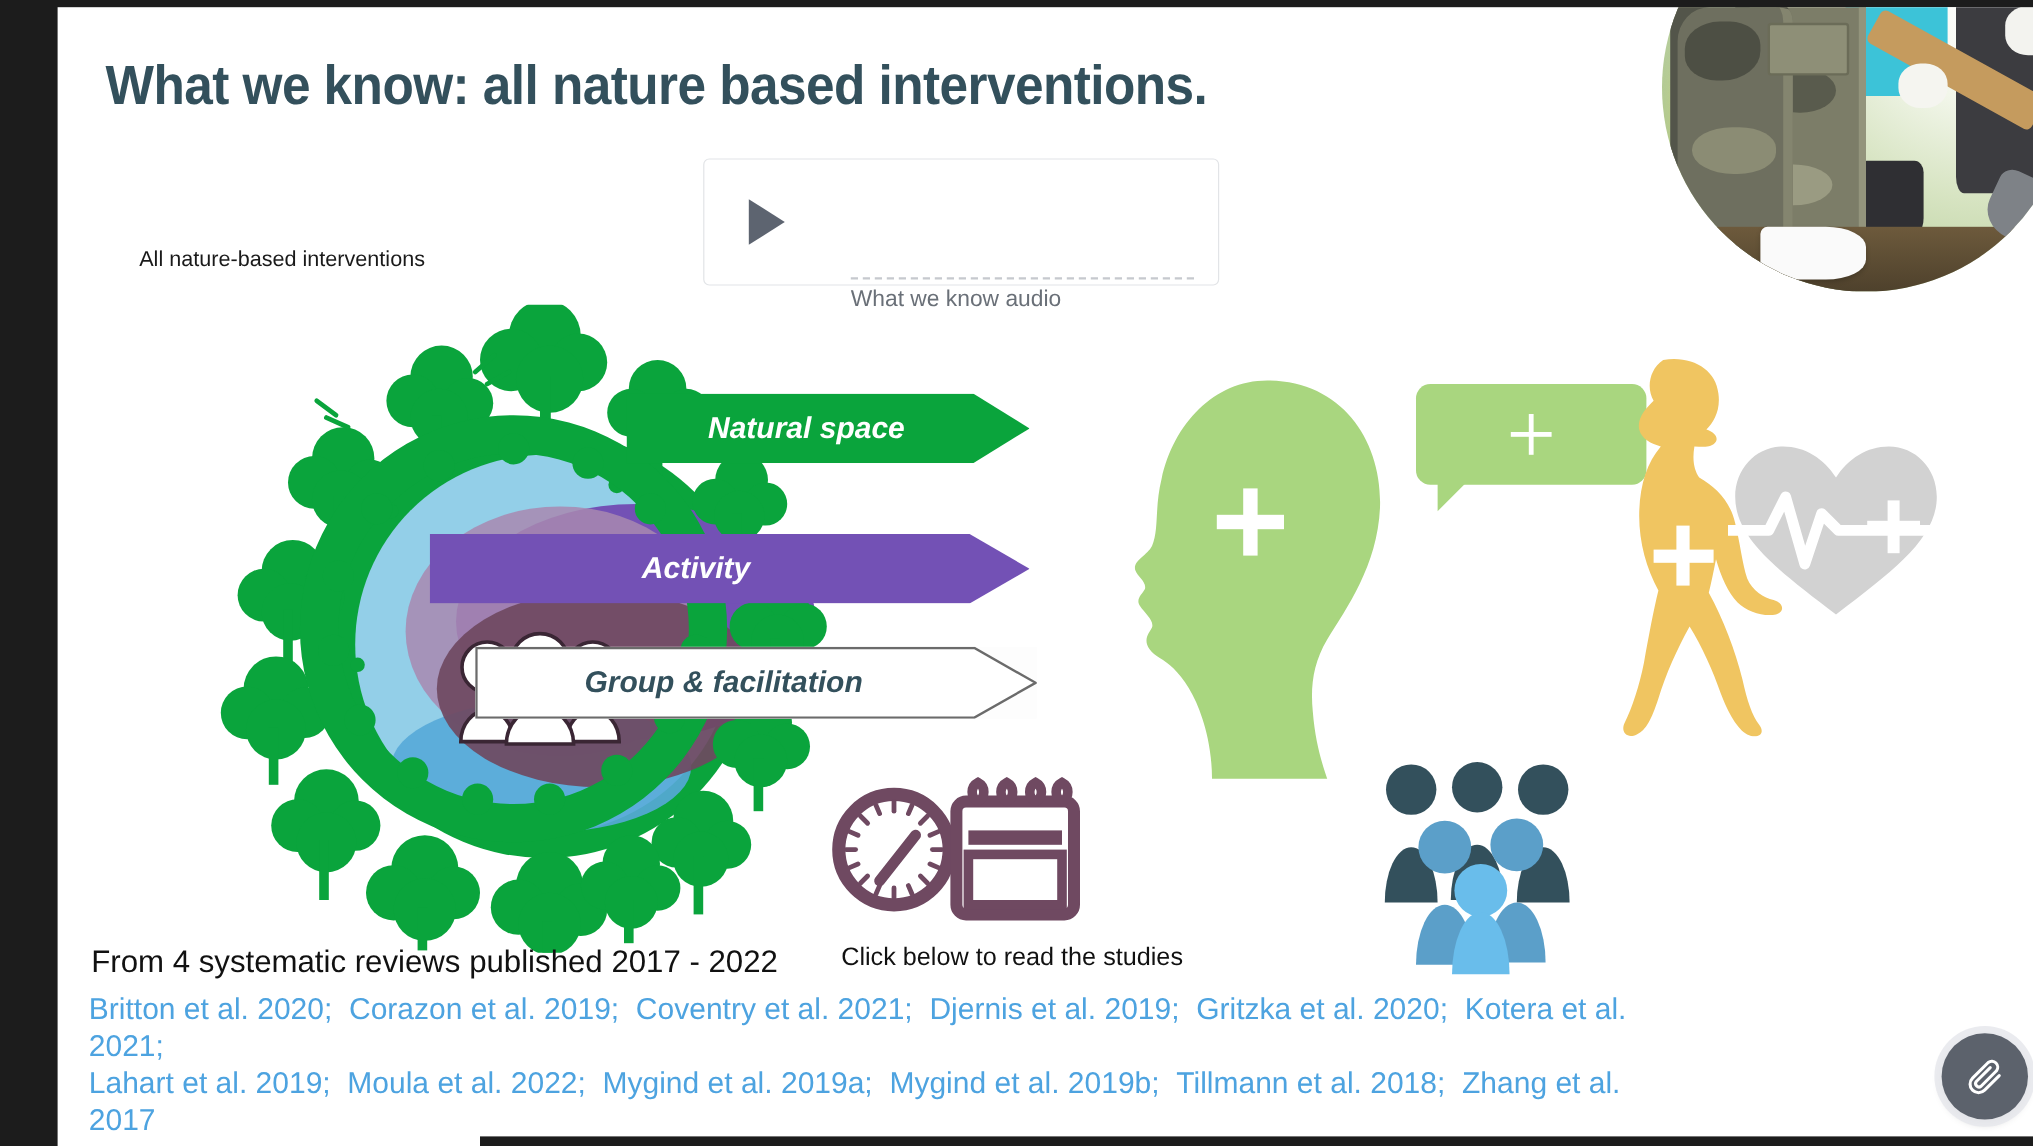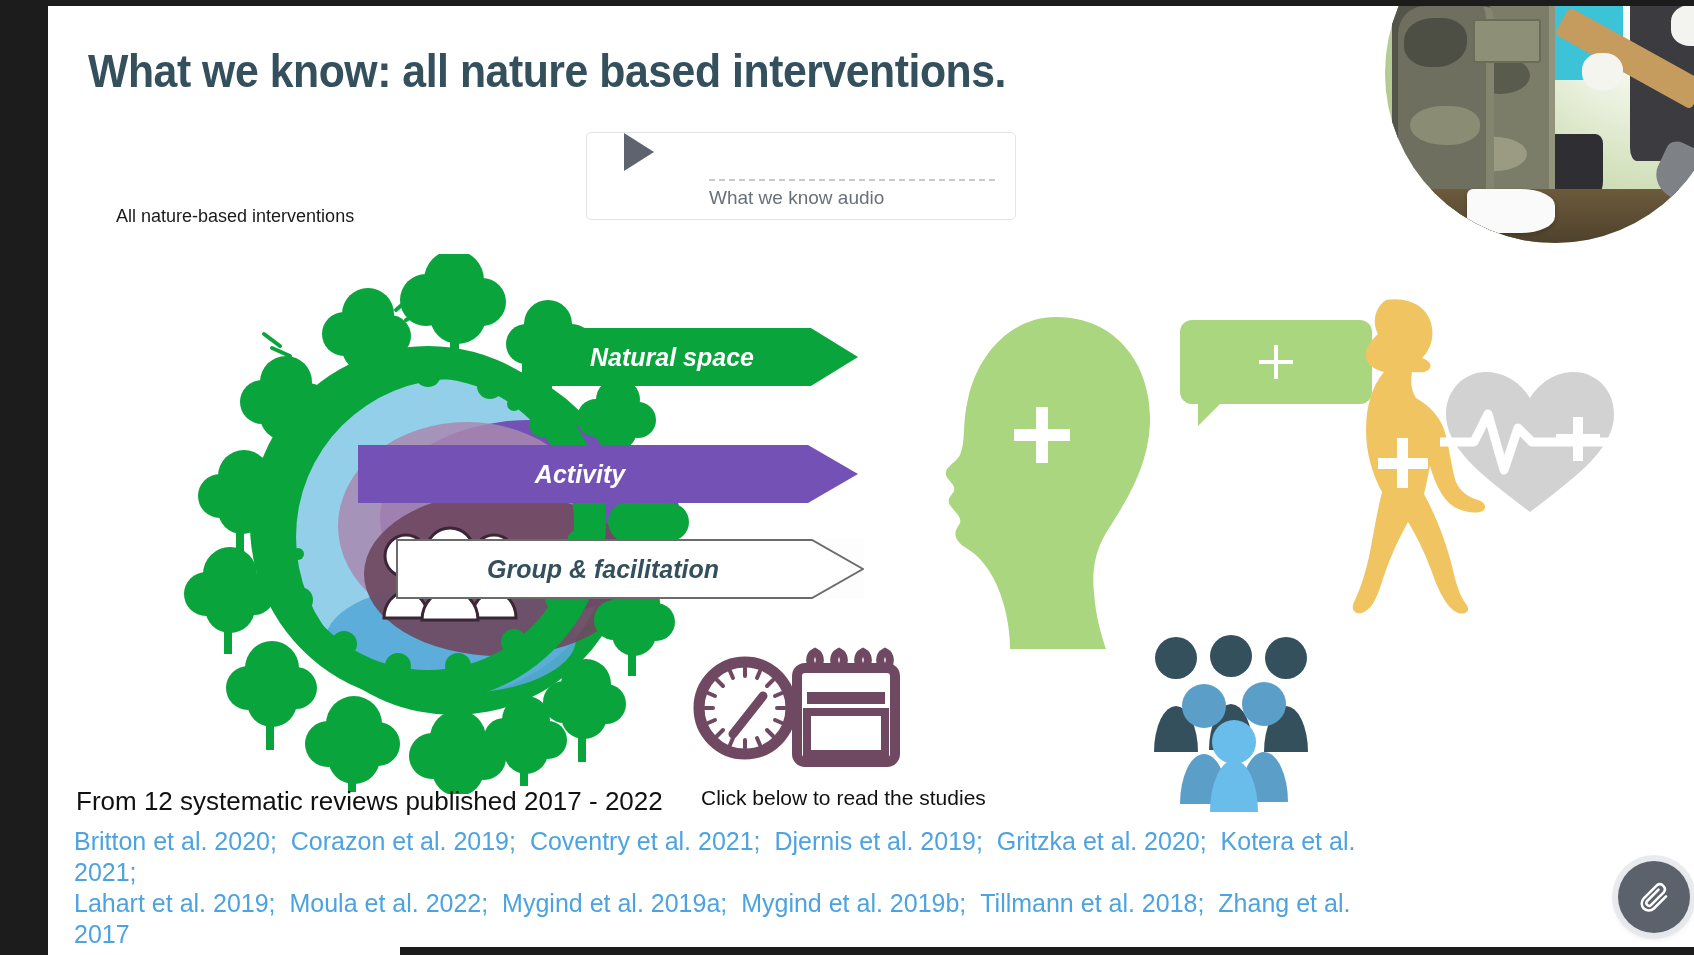--- a/index.html
+++ b/index.html
@@ -121,26 +121,26 @@
   }
   #hero-photo .boot {
     position:absolute; left:48%; top:68%; width:16%; height:20%;
     background:#2f2f33; border-radius:14% 14% 30% 30%;
   }
 
   
   #audio-player {
     position: absolute;
     left: 538px; top: 126px;
-    width: 430px; height: 88px;
+    width: 430px; height: 106px;
     background: #ffffff;
     border: 1px solid #e2e4e7;
     border-radius: 5px;
     display: flex;
-    align-items: flex-start;
+    align-items: center;
   }
   #audio-player .play-col {
     width: 103px;
     display: flex; align-items: center; justify-content: center;
     cursor: pointer;
   }
   #play-triangle {
     width: 0; height: 0;
     border-left: 30px solid #5d6470;
     border-top: 19px solid transparent;
@@ -600,21 +600,21 @@
       <path d="M34 170 a24 50 0 0 1 48 0 z"></path>
       <circle cx="118" cy="70" r="22"></circle>
       <path d="M94 168 a24 50 0 0 1 48 0 z"></path>
     </g>
     <g fill="#69bdeb">
       <circle cx="88" cy="108" r="22"></circle>
       <path d="M64 178 a24 52 0 0 1 48 0 z"></path>
     </g>
   </svg>
 
-  <div id="source-line">From 12 systematic reviews published 2017 - 2022</div>
+  <div id="source-line">From 4 systematic reviews published 2017 - 2022</div>
   <div id="click-line">Click below to read the studies</div>
 
   <div id="citations">
     <div id="cite-line-1"><span class="cite">Britton et al. 2020;</span><span>&nbsp;&nbsp;</span><span class="cite">Corazon et al. 2019;</span><span>&nbsp;&nbsp;</span><span class="cite">Coventry et al. 2021;</span><span>&nbsp;&nbsp;</span><span class="cite">Djernis et al. 2019;</span><span>&nbsp;&nbsp;</span><span class="cite">Gritzka et al. 2020;</span><span>&nbsp;&nbsp;</span><span class="cite">Kotera et al. 2021;</span><span>&nbsp;&nbsp;</span></div>
     <div id="cite-line-2"><span class="cite">Lahart et al. 2019;</span><span>&nbsp;&nbsp;</span><span class="cite">Moula et al. 2022;</span><span>&nbsp;&nbsp;</span><span class="cite">Mygind et al. 2019a;</span><span>&nbsp;&nbsp;</span><span class="cite">Mygind et al. 2019b;</span><span>&nbsp;&nbsp;</span><span class="cite">Tillmann et al. 2018;</span><span>&nbsp;&nbsp;</span><span class="cite">Zhang et al. 2017</span><span>&nbsp;&nbsp;</span></div>
   </div>
 
   <div id="attach-fab">
     <svg width="34" height="34" viewBox="0 0 24 24">
       <path d="M20.5 11.5 l-8.6 8.6 a5 5 0 0 1 -7.1 -7.1 l9.2 -9.2 a3.5 3.5 0 0 1 4.9 4.9 l-9.1 9.1

